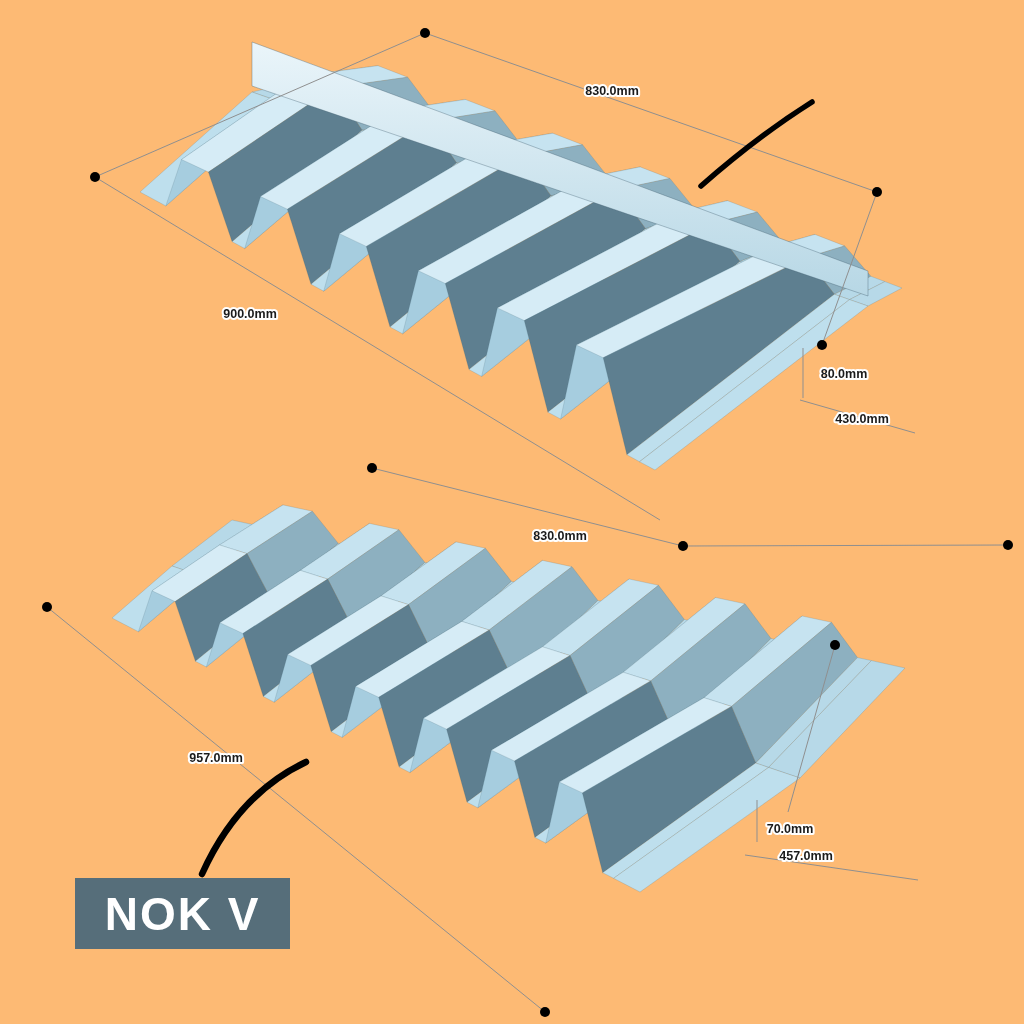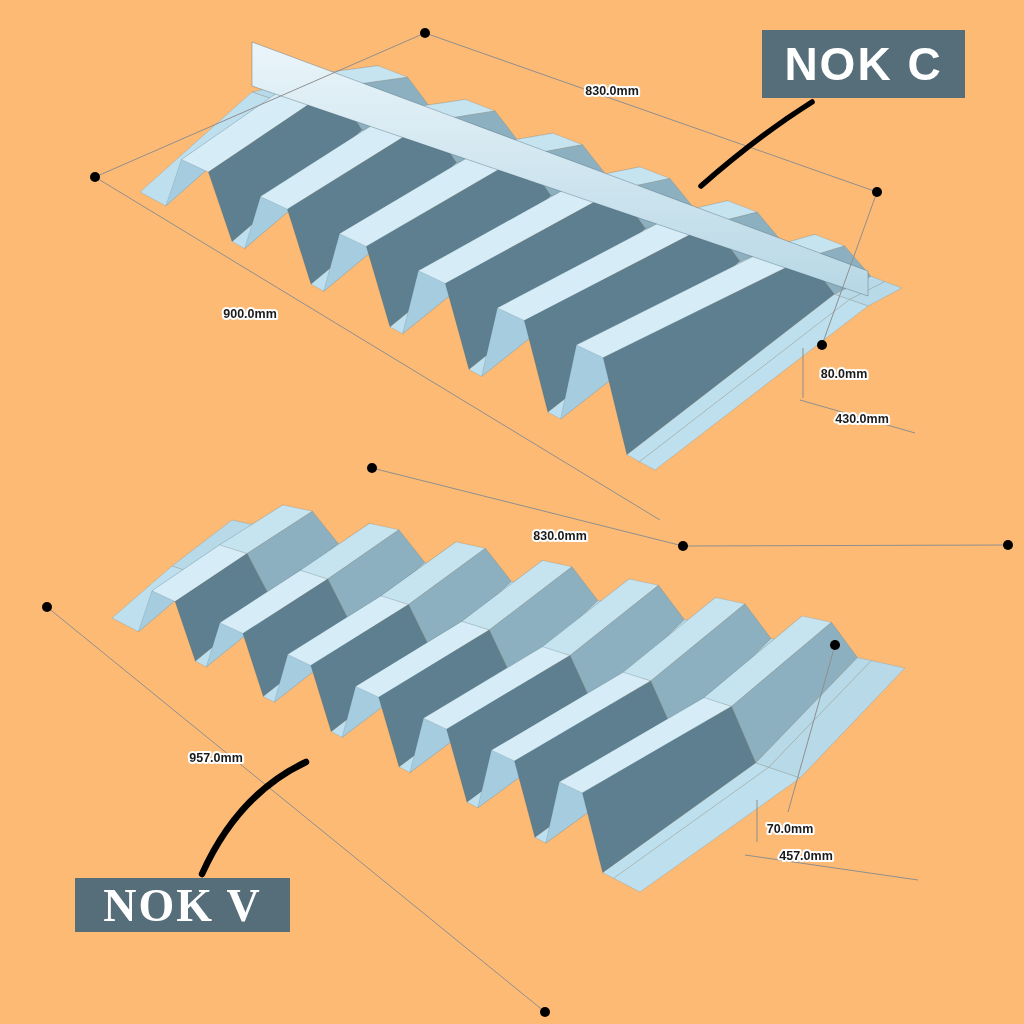--- a/index.html
+++ b/index.html
@@ -17,21 +17,21 @@
     text-anchor:middle;
     paint-order:stroke;stroke:#ffffff;stroke-width:4px;stroke-linejoin:round;
   }
   .tag{
     position:absolute;background:#566e7a;color:#ffffff;
     display:flex;align-items:center;justify-content:center;
     font-weight:bold;font-size:46px;letter-spacing:2px;
     font-family:"Liberation Sans",sans-serif;
   }
   #tag-c{left:762px;top:30px;width:203px;height:68px;}
-  #tag-v{left:75px;top:878px;width:215px;height:54px;font-family:Liberation Serif, serif;}
+  #tag-v{left:75px;top:878px;width:215px;height:71px;}
 </style>
 </head>
 <body>
 
 <div class="canvas">
 
   <svg width="1024" height="1024" viewBox="0 0 1024 1024">
     <defs>
       <linearGradient id="ridgeGrad" x1="0" y1="0" x2="0" y2="1">
         <stop offset="0" stop-color="#eaf5fa"></stop>
@@ -191,20 +191,17 @@
       <text class="dim-label" x="560" y="540">830.0mm</text>
       <text class="dim-label" x="216" y="762">957.0mm</text>
       <text class="dim-label" x="790" y="833">70.0mm</text>
       <text class="dim-label" x="806" y="860">457.0mm</text>
     </g>
 
     <path class="leader" d="M812,102 Q758,136 701,186" stroke-width="5.5"></path>
     <path class="leader" d="M306,762 Q238,794 202,874" stroke-width="6.5"></path>
   </svg>
 
-  <div class="tag" id="tag-c">
-    <span>NOK C</span>
-  </div>
   <div class="tag" id="tag-v">
     <span>NOK V</span>
   </div>
 
 </div>
 
 </body></html>

